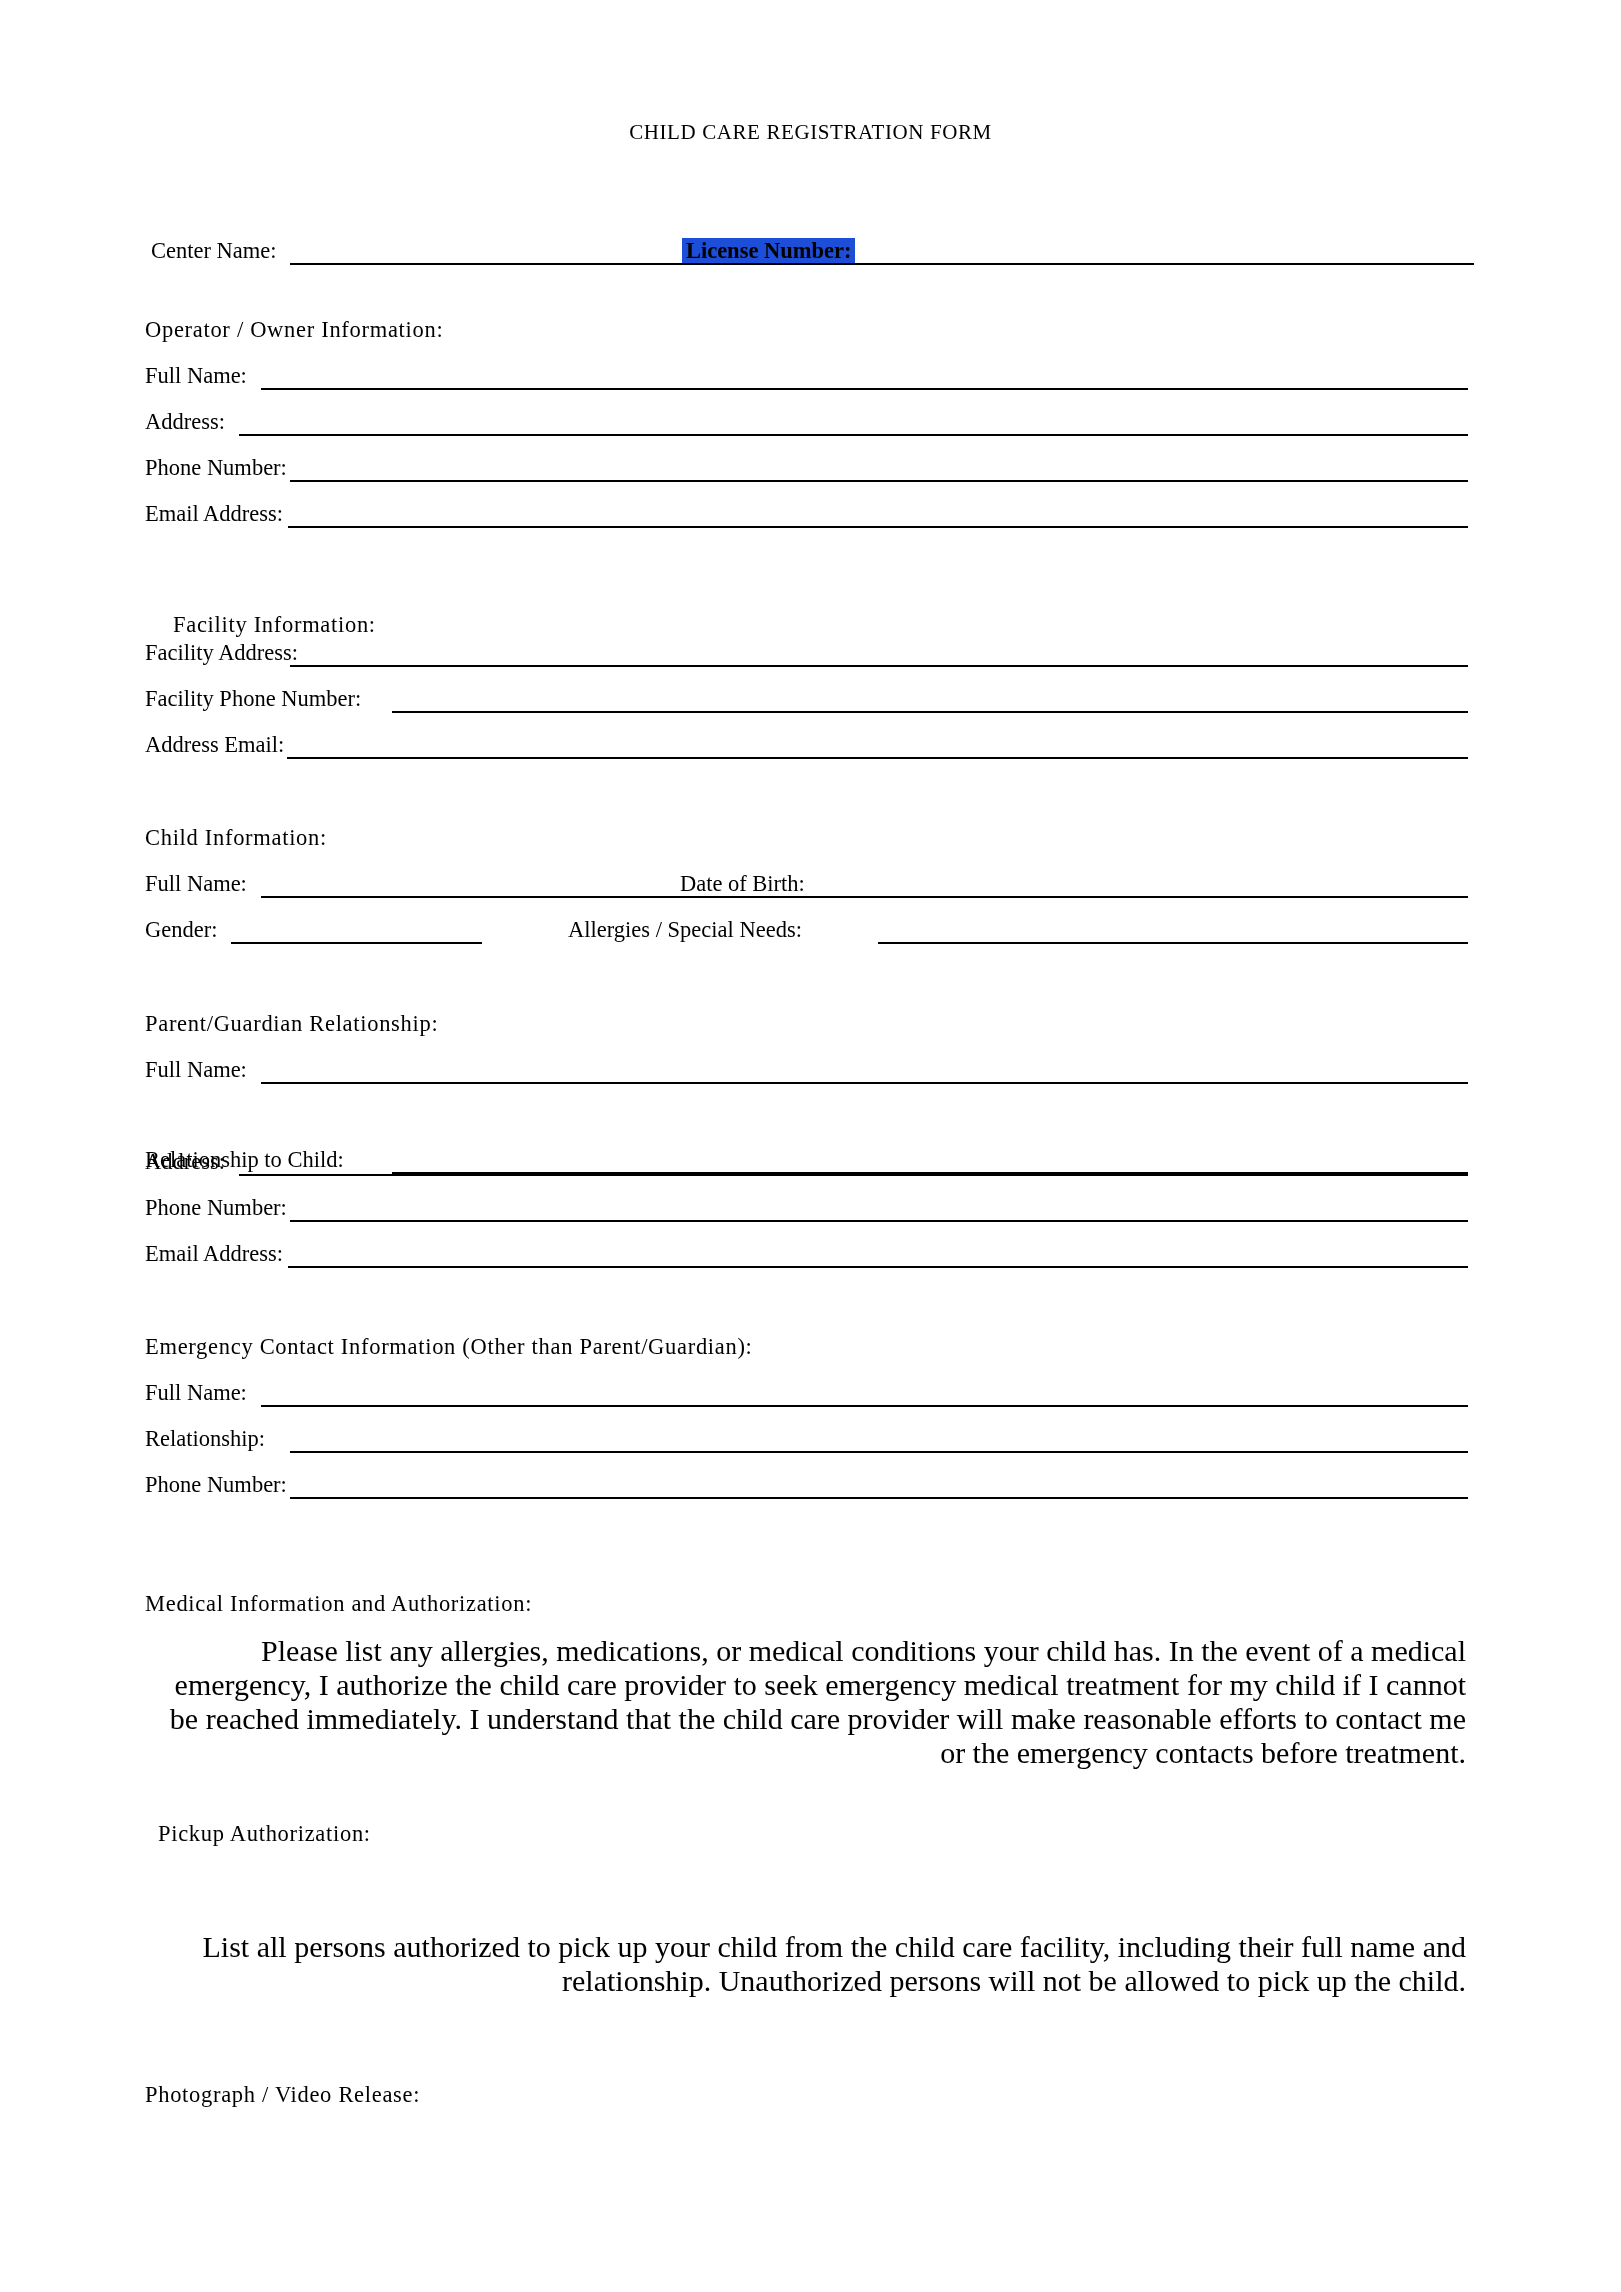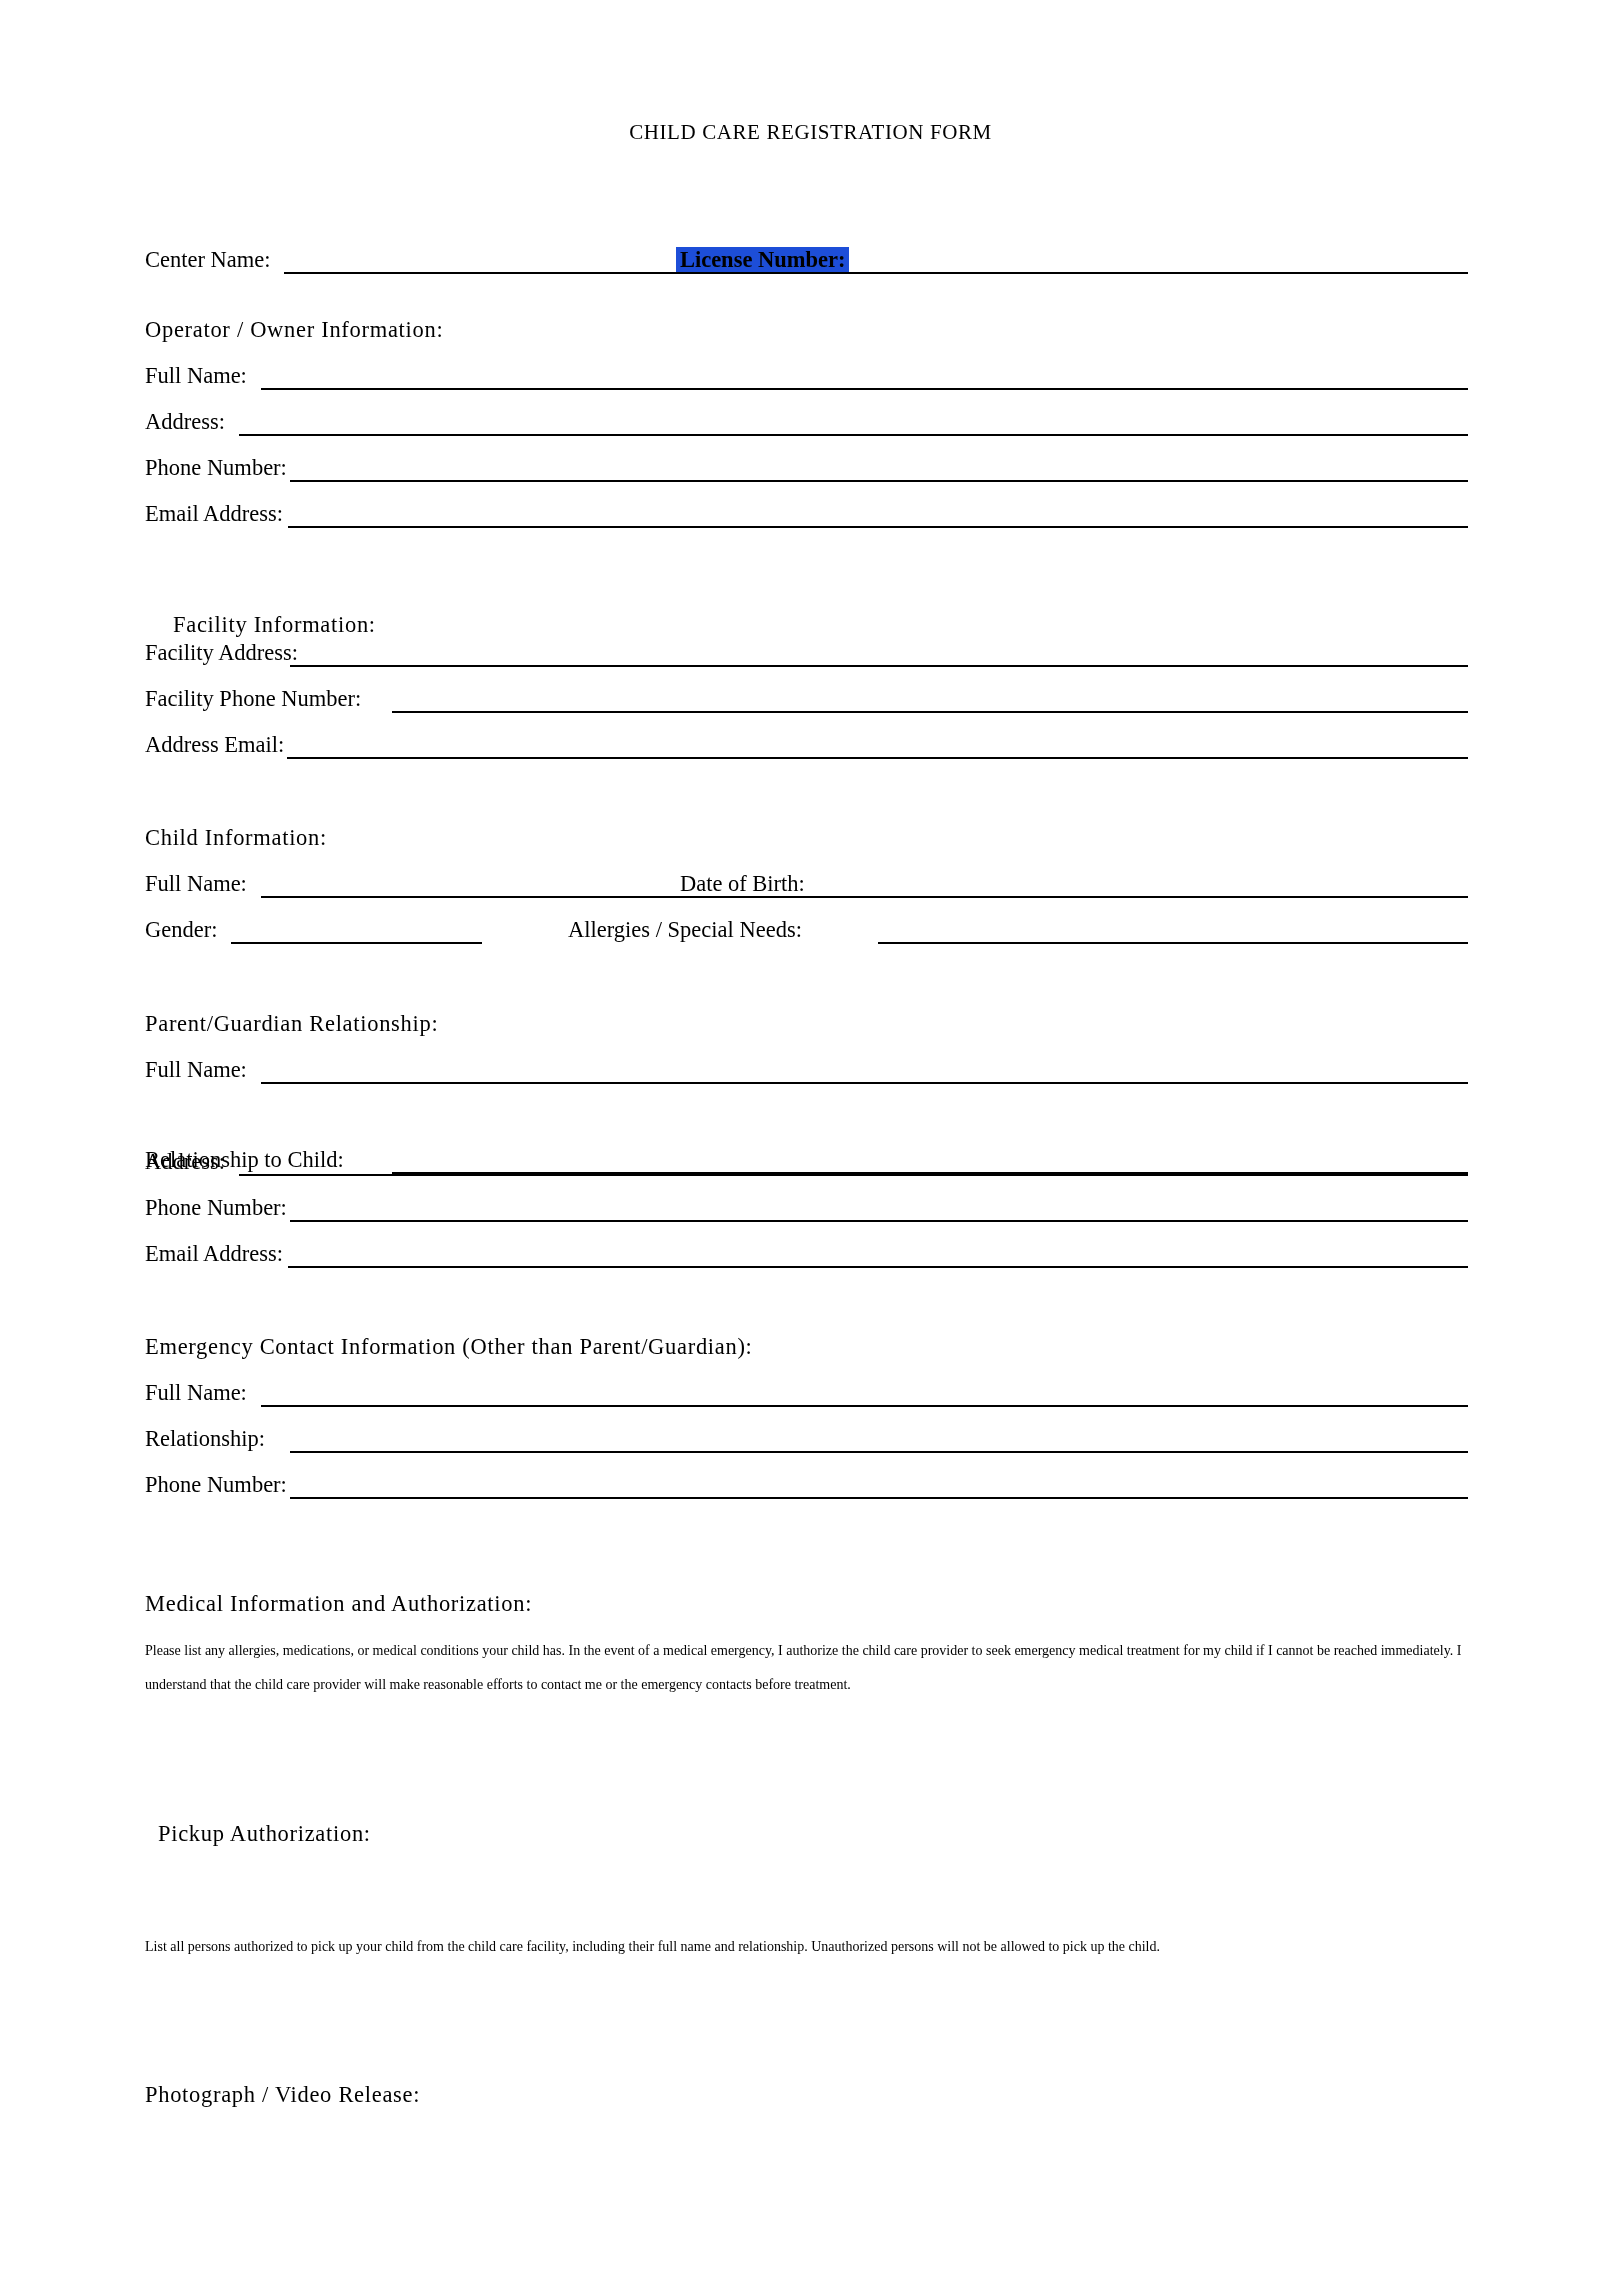--- a/index.html
+++ b/index.html
@@ -70,33 +70,33 @@
     line-height: 25.5px;
     letter-spacing: 0.7px;
     white-space: pre;
   }
 
   
   .para {
     position: absolute;
     left: 145px;
     width: 1321px;
-    font-size: 14px;
+    font-size: 30px;
     line-height: 34px;
-    text-align: left;
+    text-align: right;
   }
 </style>
 </head>
 <body>
 
 <div class="page">
 
   <div class="doc-title">CHILD CARE REGISTRATION FORM</div>
 
-  <div class="row" style="top:247px;">
+  <div class="row" style="top:238px;margin-left:6px;">
     <span class="label">Center Name:</span>
     <span class="label2" style="left:531px; background:#1d4ed8; padding:0 3.9px;font-weight:bold;">License Number:</span>
     <span class="rule" style="left:139px; right:0;"></span>
   </div>
 
   <div class="section-head" style="top:317px;">Operator / Owner Information:</div>
 
   <div class="row" style="top:363px;">
     <span class="label">Full Name:</span>
     <span class="rule" style="left:116px; right:0;"></span>

